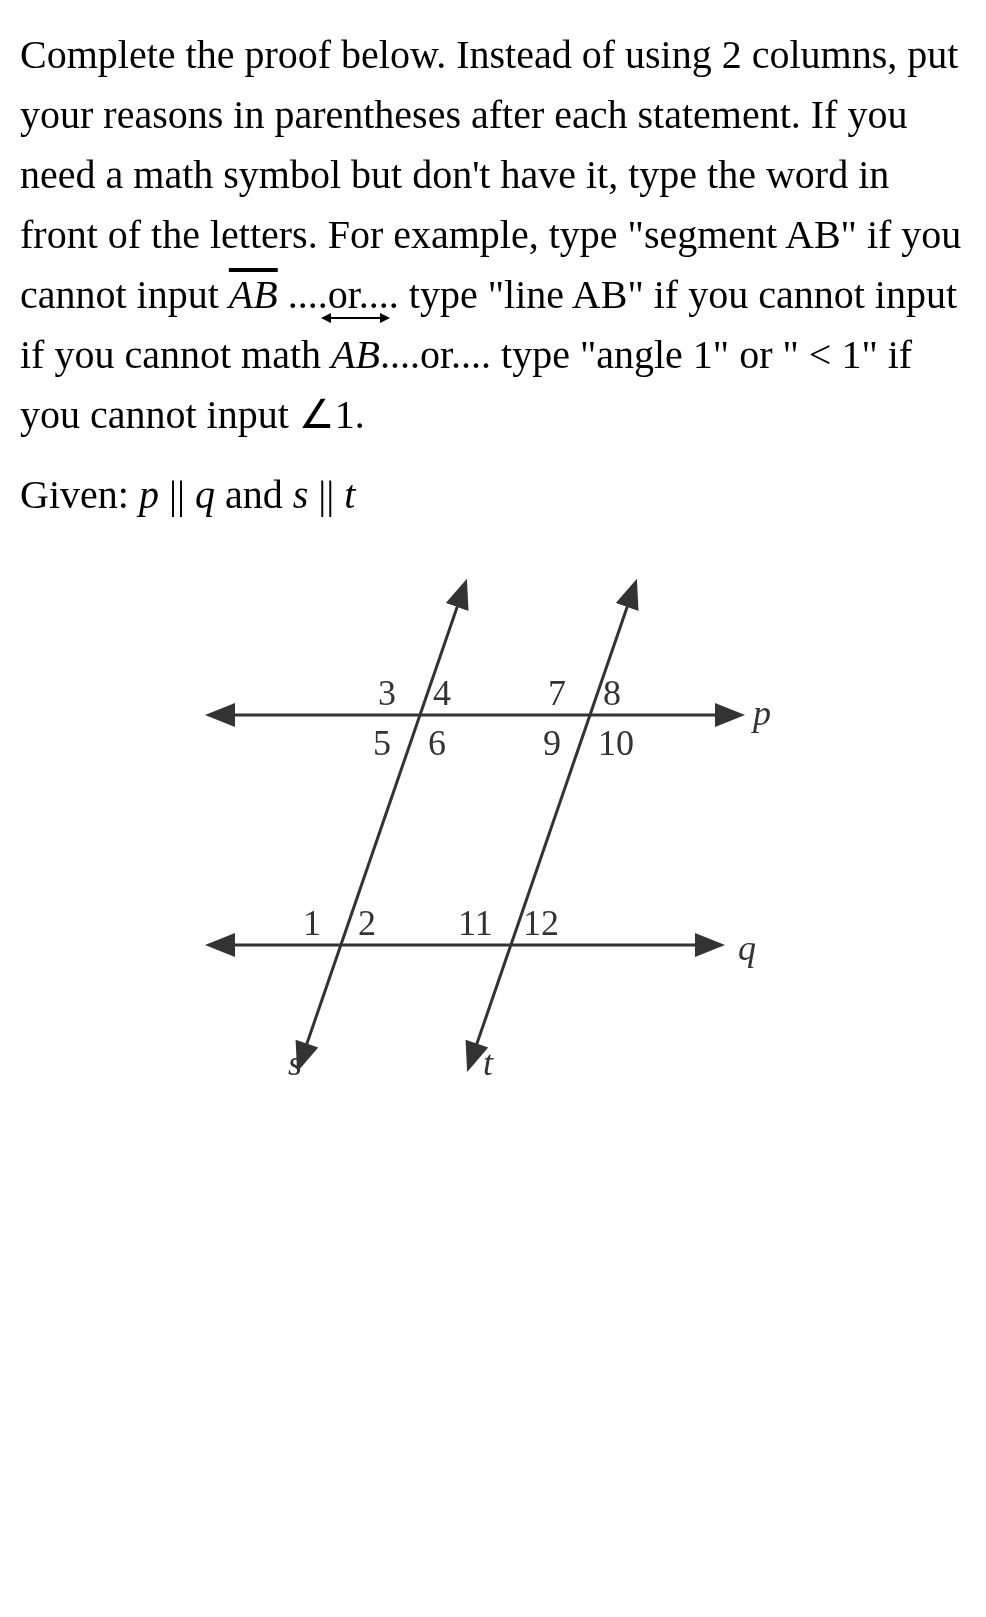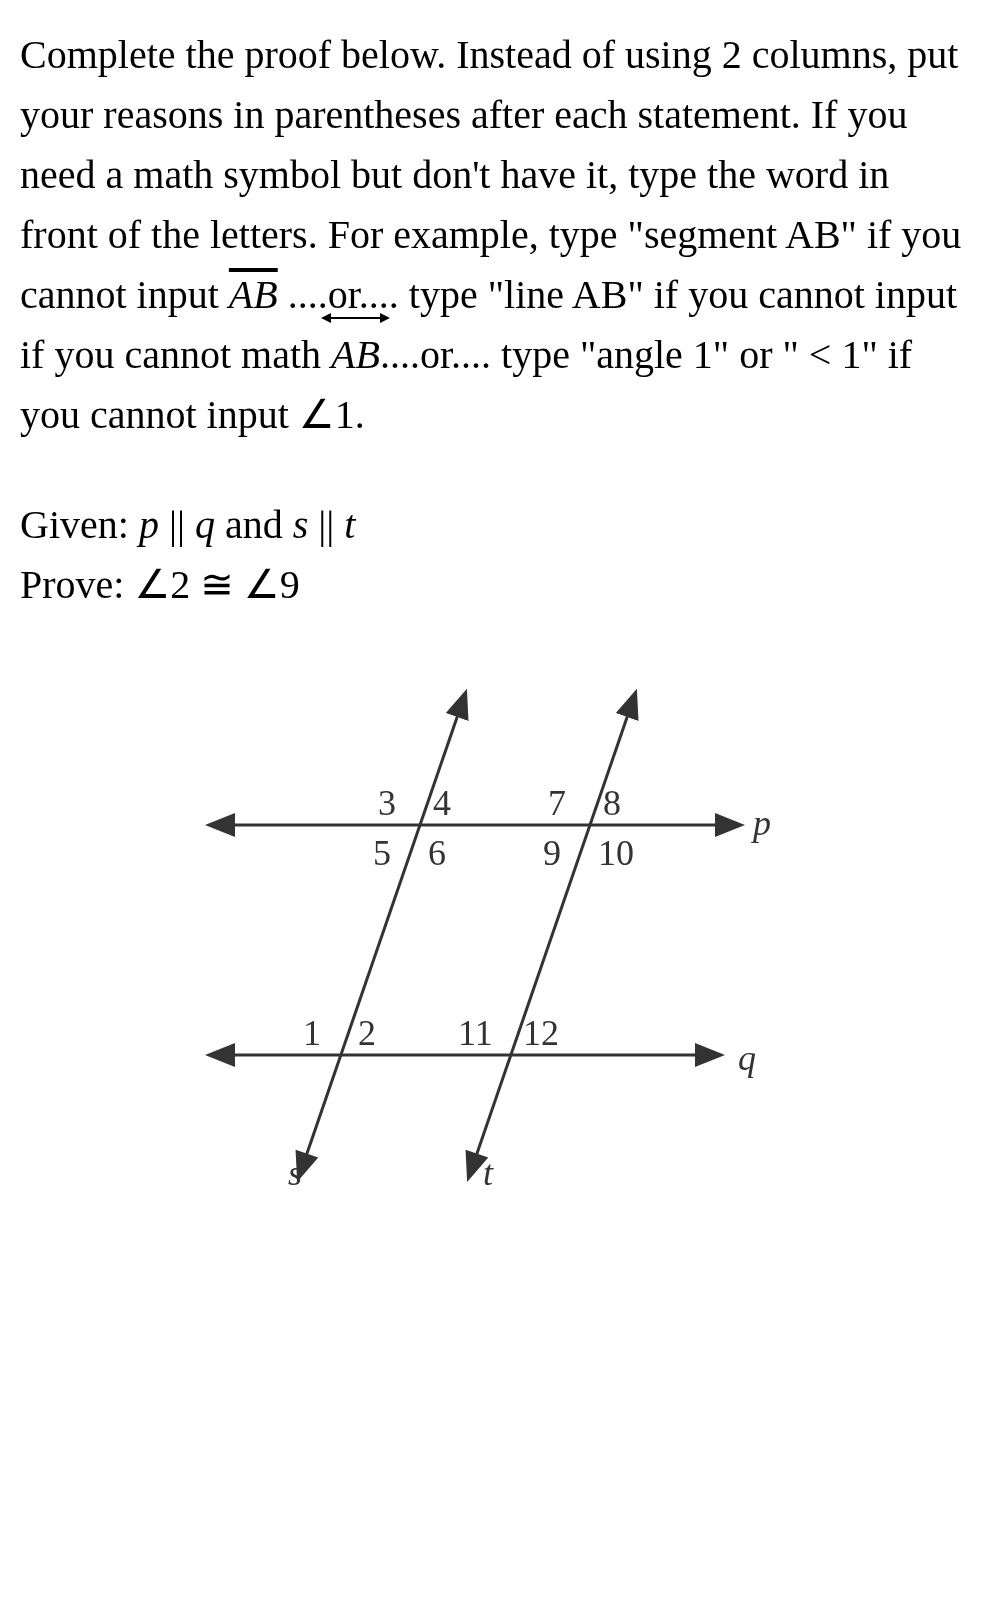--- a/index.html
+++ b/index.html
@@ -10,21 +10,21 @@
     body {
       font-family: Georgia, 'Times New Roman', serif;
       font-size: 40px;
       line-height: 1.5;
       color: #000;
       background: #fff;
       padding: 25px 20px;
       width: 986px;
     }
     .instruction {
-      margin-bottom: 50px;
+      margin-bottom: 20px;
     }
     .overline {
       text-decoration: overline;
       font-style: italic;
     }
     .lineab {
       position: relative;
       font-style: italic;
       display: inline-block;
     }
@@ -53,21 +53,21 @@
       position: absolute;
       top: -12px;
       left: -10px;
       width: 0;
       height: 0;
       border-right: 10px solid #000;
       border-top: 5px solid transparent;
       border-bottom: 5px solid transparent;
     }
     .given-prove {
-      margin-bottom: 60px;
+      margin-bottom: 40px;
     }
     .math-italic {
       font-style: italic;
     }
     .diagram-container {
       text-align: center;
       margin-top: 20px;
     }
     .diagram {
       display: inline-block;
@@ -100,23 +100,20 @@
 <body>
 
 <div class="instruction">
   <span>Complete the proof below. Instead of using 2 columns, put your reasons in parentheses after each statement. If you need a math symbol but don't have it, type the word in front of the letters. For example, type "segment AB" if you cannot input </span><span class="overline">AB</span><span> ....or.... type "line AB" if you cannot input </span><br>
   <span>if you cannot math </span><span class="lineab"><span class="lineab-left"></span><span>AB</span></span><span>....or.... type "angle 1" or " &lt; 1" if you cannot input </span><span>∠1.</span>
 </div>
 
 <div class="given-prove">
   <div>
     <span>Given: </span><span class="math-italic">p</span><span> || </span><span class="math-italic">q</span><span> and </span><span class="math-italic">s</span><span> || </span><span class="math-italic">t</span>
-  </div>
-  <div>
-    <span>Prove: </span><span>∠2</span><span> ≅ </span><span>∠9</span>
   </div>
 </div>
 
 <div class="diagram-container">
   <div class="diagram">
     <svg viewBox="0 0 640 520">
 
       <defs>
         <marker id="arrowend" markerWidth="12" markerHeight="12" refX="6" refY="6" orient="auto">
           <path d="M0,2 L10,6 L0,10 Z" fill="#333"></path>

